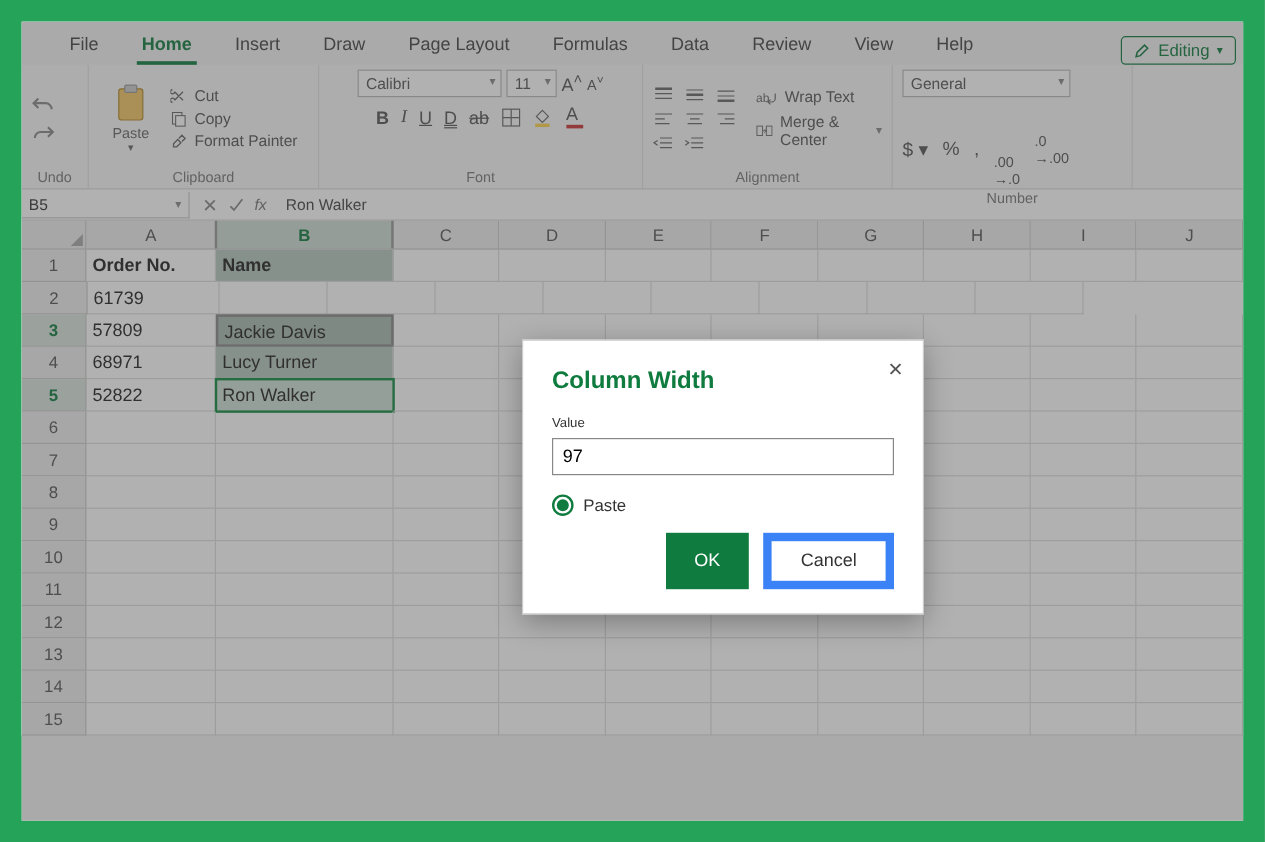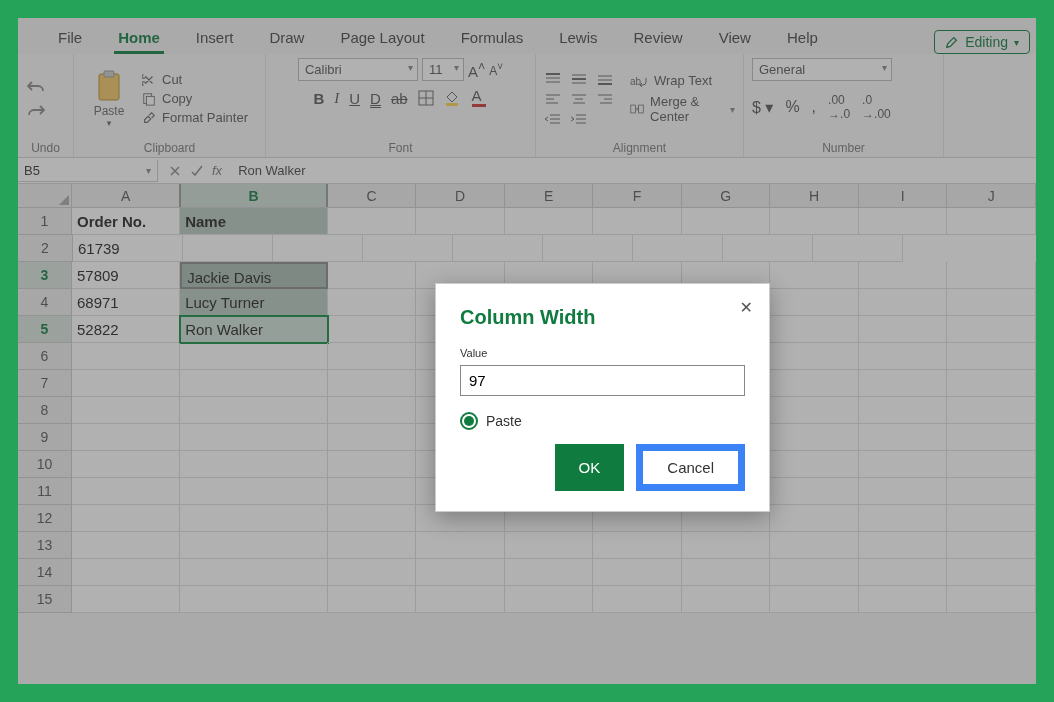--- a/index.html
+++ b/index.html
@@ -191,21 +191,21 @@
 
 <div class="app-frame">
 
   <div class="ribbon-tabs">
     <div class="tab">File</div>
     <div class="tab active">Home</div>
     <div class="tab">Insert</div>
     <div class="tab">Draw</div>
     <div class="tab">Page Layout</div>
     <div class="tab">Formulas</div>
-    <div class="tab">Lewis</div>
+    <div class="tab">Data</div>
     <div class="tab">Review</div>
     <div class="tab">View</div>
     <div class="tab">Help</div>
     <div class="spacer"></div>
     <div class="editing-btn">
       <svg viewBox="0 0 16 16">
           <path d="M2 14l1-4 7-7 3 3-7 7-4 1z" fill="none" stroke="#0f7b3e" stroke-width="1.5"></path>
         </svg>
       <span>Editing</span>
       <span style="font-size:10px;color:#0f7b3e;">▾</span>
@@ -369,21 +369,21 @@
       <div class="group-label">Alignment</div>
     </div>
 
     <div class="ribbon-group number-group">
       <div class="group-content" style="flex-direction:column;align-items:flex-start;">
         <div class="num-sel">General</div>
         <div class="num-row2">
           <span>$ ▾</span>
           <span>%</span>
           <span>,</span>
-          <span style="font-size:12px;">.00<br>→.0</span>
+          <span style="font-size:12px;margin-top:35px;">.00<br>→.0</span>
           <span style="font-size:12px;">.0<br>→.00</span>
         </div>
       </div>
       <div class="group-label">Number</div>
     </div>
 
   </div>
 
   <div class="formula-bar">
     <div class="name-box">

